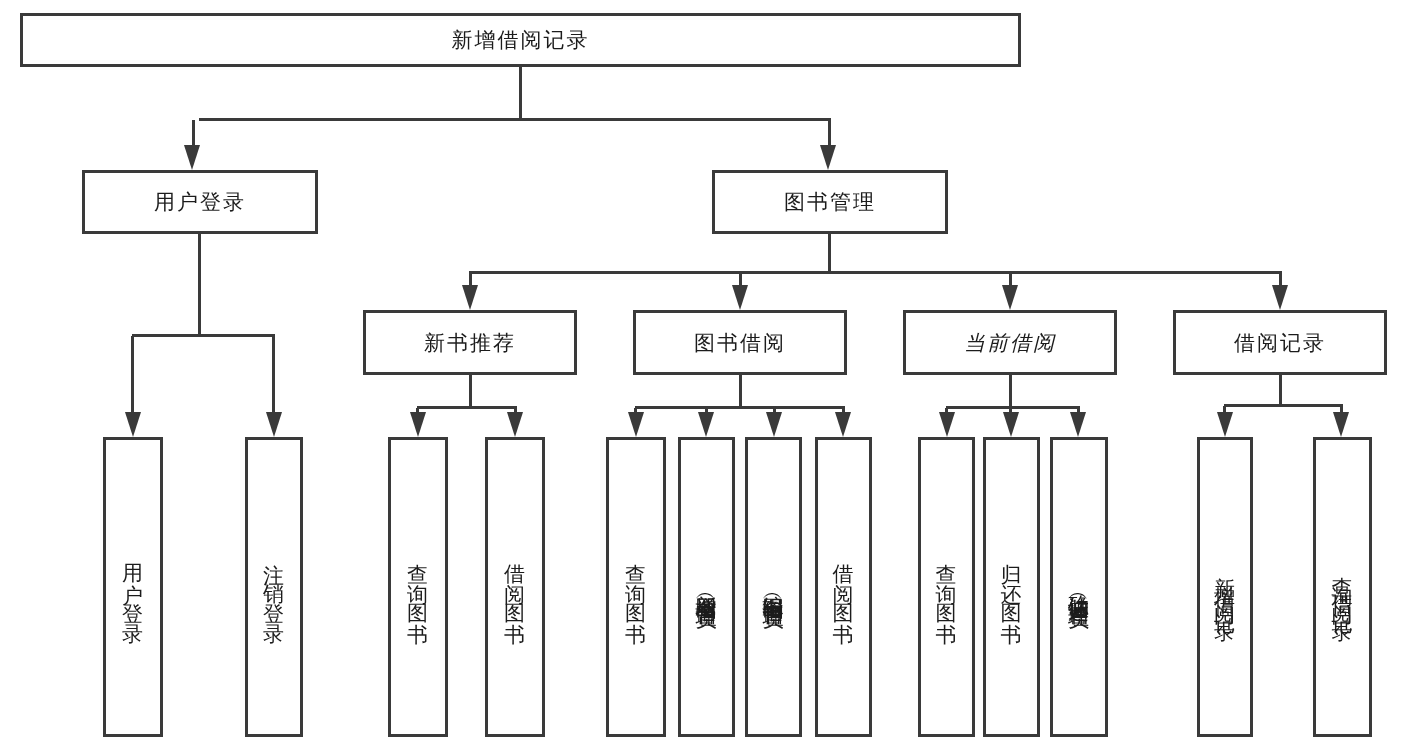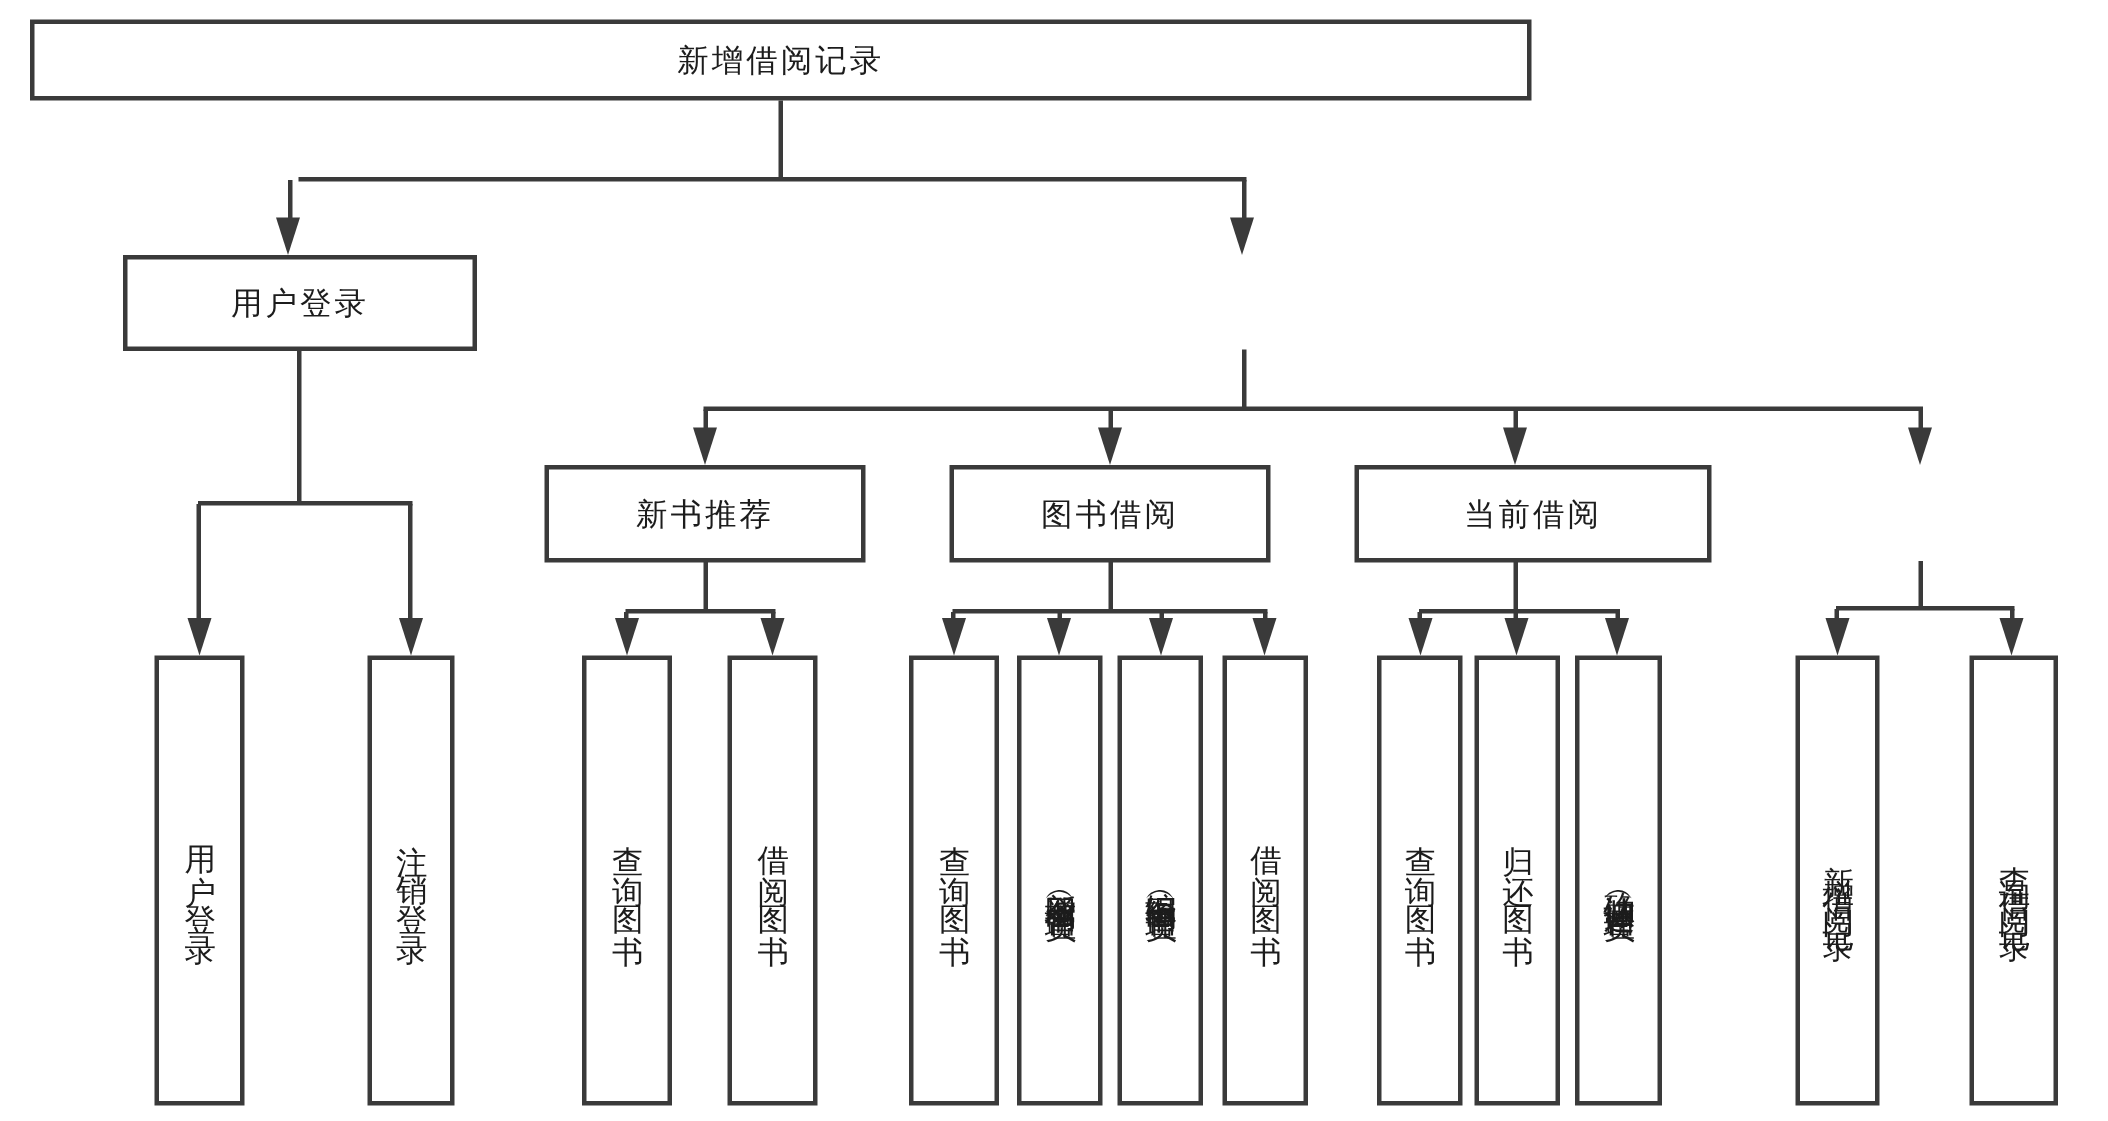--- a/index.html
+++ b/index.html
@@ -37,33 +37,39 @@
 <div id="canvas">
 
   <div class="box" style="left:20px; top:13px; width:1001px; height:54px;">
     <span>新增借阅记录</span>
   </div>
 
   <div class="box" style="left:82px; top:170px; width:236px; height:64px;">
     <span>用户登录</span>
   </div>
 
+  <div class="box" style="left:712px; top:170px; width:236px; height:64px;">
+    <span>图书管理</span>
+  </div>
 
   <div class="box" style="left:363px; top:310px; width:214px; height:65px;">
     <span>新书推荐</span>
   </div>
 
   <div class="box" style="left:633px; top:310px; width:214px; height:65px;">
     <span>图书借阅</span>
   </div>
 
-  <div class="box" style="left:903px; top:310px; width:238px; height:65px;">
+  <div class="box" style="left:903px; top:310px; width:214px; height:65px;font-style:italic;">
     <span>当前借阅</span>
   </div>
 
+  <div class="box" style="left:1173px; top:310px; width:214px; height:65px;">
+    <span>借阅记录</span>
+  </div>
 
   <div class="box" style="left:103px; top:437px; width:60px; height:300px;">
     <span class="vtext sp-wide">用户登录</span>
   </div>
 
   <div class="box" style="left:245px; top:437px; width:58px; height:300px;">
     <span class="vtext sp-wide">注销登录</span>
   </div>
 
   <div class="box" style="left:388px; top:437px; width:60px; height:300px;">

